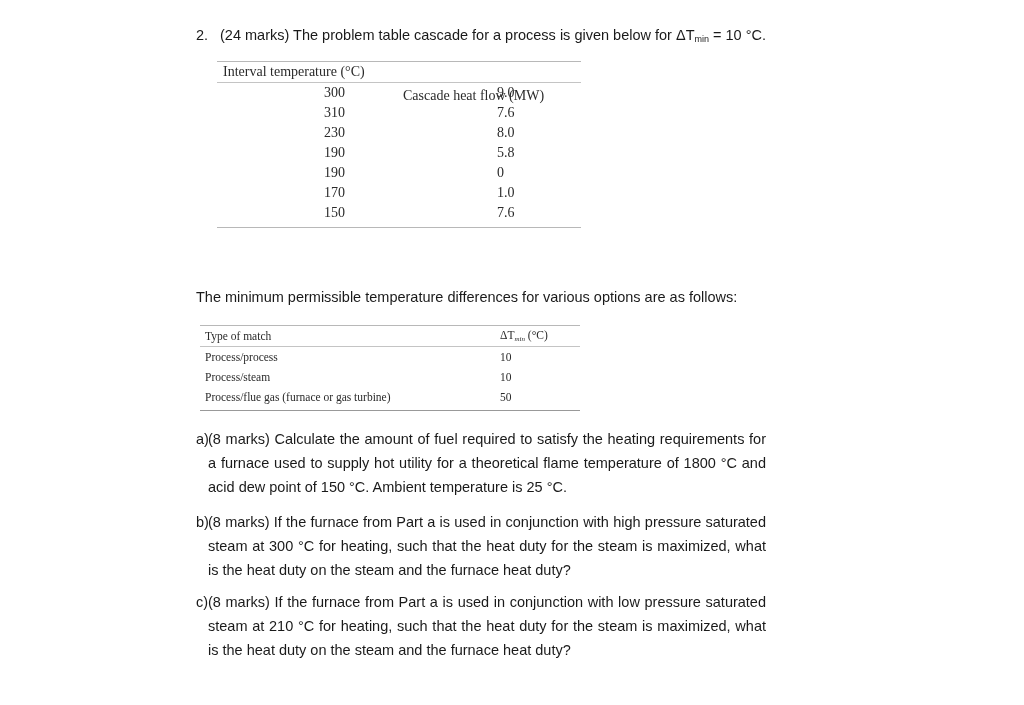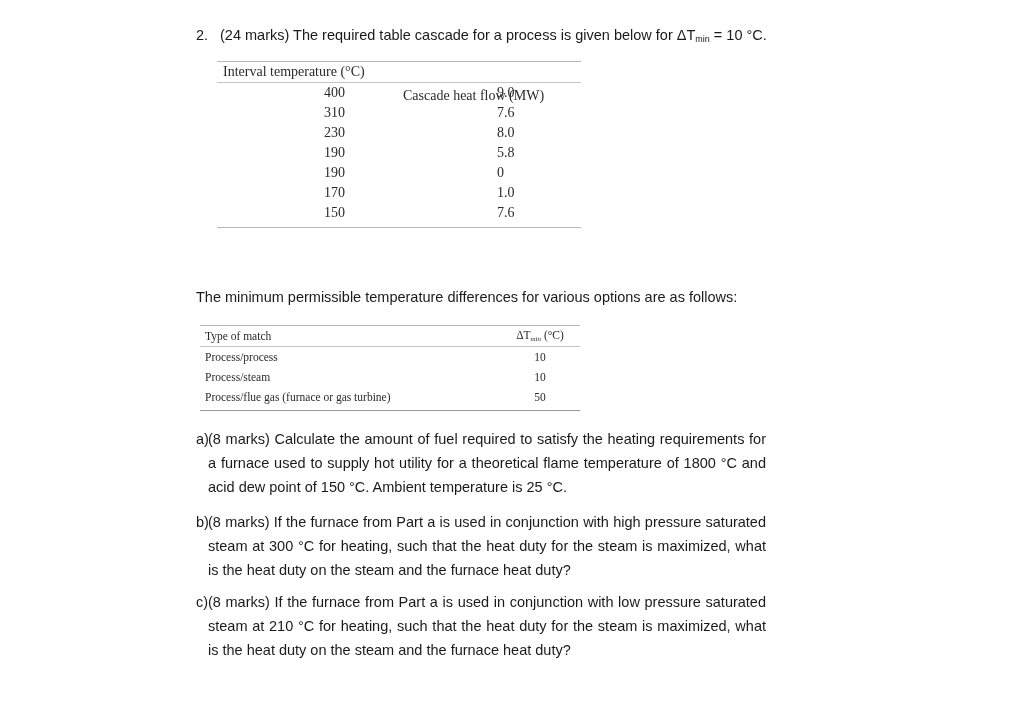--- a/index.html
+++ b/index.html
@@ -109,21 +109,20 @@
       height: 20px;
       align-items: center;
     }
     .t2 .c1 {
       width: 290px;
       padding-left: 5px;
       box-sizing: border-box;
     }
     .t2 .c2 {
       flex: 1;
-      text-align: center;
       padding-left: 10px;
     }
     .t2 .body { padding-bottom: 3px; }
     .delta-sub { font-size: 7px; font-style: italic; vertical-align: -2px; }
     
     .subq {
       position: absolute;
       left: 196px;
       width: 570px;
       font-size: 14.5px;
@@ -142,31 +141,31 @@
     .subq-a { top: 427px; }
     .subq-b { top: 510px; }
     .subq-c { top: 590px; }
   </style>
 </head>
 <body>
 
 <div class="q-title sans">
   <span class="num">2.</span>
   <span>(24 marks)</span>
-  <span>The required table cascade for a process is given below for </span><span>ΔT</span><sub class="small">min</sub><span> = 10 °C.</span>
+  <span>The problem table cascade for a process is given below for </span><span>ΔT</span><sub class="small">min</sub><span> = 10 °C.</span>
 </div>
 
 <div class="t1 serif">
   <div class="hdr">
     <div class="c1">Interval temperature (°C)</div>
     <div class="c2">Cascade heat flow (MW)</div>
   </div>
   <div class="body">
     <div class="row">
-      <div class="c1"><span>400</span></div>
+      <div class="c1"><span>300</span></div>
       <div class="c2">9.0</div>
     </div>
     <div class="row">
       <div class="c1"><span>310</span></div>
       <div class="c2">7.6</div>
     </div>
     <div class="row">
       <div class="c1"><span>230</span></div>
       <div class="c2">8.0</div>
     </div>

